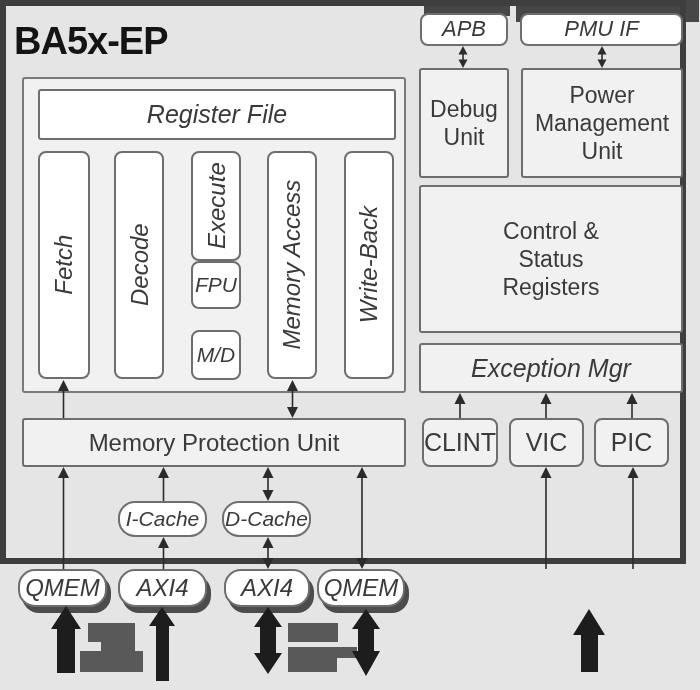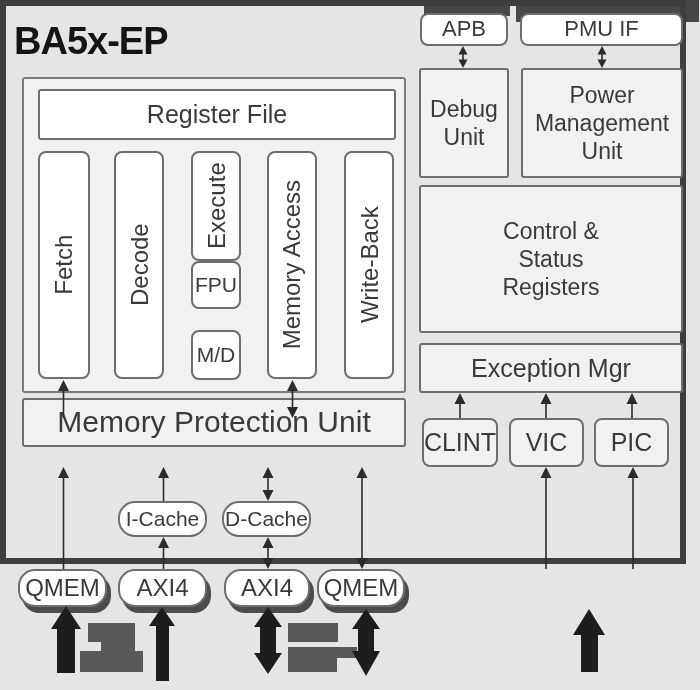--- a/index.html
+++ b/index.html
@@ -7,21 +7,21 @@
     position:relative;width:700px;height:690px;background:#e5e5e5;overflow:hidden;
     font-family:"Liberation Sans",sans-serif;color:#3a3a3a;
   }
   .abs{position:absolute;box-sizing:border-box;}
   .box{
     position:absolute;box-sizing:border-box;
     display:flex;align-items:center;justify-content:center;text-align:center;
     border:2px solid #6e6e6e;color:#3a3a3a;line-height:1.22;
   }
   .gray{background:#f1f1f1;}
-  .white{background:#ffffff;}
+  .white{background:#ffffff;font-style:italic;}
   .r3{border-radius:3px;} .r8{border-radius:8px;} .r9{border-radius:17px;}
   .shadow{box-shadow:4px 6px 0 #4c4c4c;}
   .container{border:2px solid #7a7a7a;background:#f1f1f1;}
   .vbox > span{transform:rotate(-90deg);white-space:nowrap;display:block;}
   #frame{
     left:0;top:12;width:686px;height:564px;
     border:6px solid #3e3e3e;background:transparent;
   }
   #title{
     left:14px;top:20px;font-size:38px;font-weight:700;color:#141414;
@@ -58,32 +58,32 @@
     </div>
   <div class="box white r8" style="left:191px;top:261px;width:50px;height:48px;font-size:21px;">FPU</div>
   <div class="box white r8" style="left:191px;top:330px;width:50px;height:50px;font-size:21px;">M/D</div>
   <div class="box white r8 vbox" style="left:267px;top:151px;width:50px;height:228px;font-size:24px;">
       <span>Memory Access</span>
     </div>
   <div class="box white r8 vbox" style="left:344px;top:151px;width:50px;height:228px;font-size:24px;">
       <span>Write-Back</span>
     </div>
 
-  <div class="box gray r3" style="left:22px;top:398px;width:384px;height:49px;font-size:30px;">Memory Protection Unit</div>
+  <div class="box gray r3" style="left:22px;top:418px;width:384px;height:49px;font-size:24px;">Memory Protection Unit</div>
 
   <div class="box white r9" style="left:118px;top:501px;width:89px;height:36px;font-size:21px;">I-Cache</div>
   <div class="box white r9" style="left:222px;top:501px;width:89px;height:36px;font-size:21px;">D-Cache</div>
 
   <div class="box white r8" style="left:420px;top:13px;width:88px;height:33px;font-size:22px;">APB</div>
   <div class="box white r8" style="left:520px;top:13px;width:163px;height:33px;font-size:22px;">PMU IF</div>
 
   <div class="box gray r3" style="left:419px;top:68px;width:90px;height:110px;font-size:23px;padding:0 6px;">Debug Unit</div>
   <div class="box gray r3" style="left:521px;top:68px;width:162px;height:110px;font-size:23px;padding:0 2px;">Power Management Unit</div>
   <div class="box gray r3" style="left:419px;top:185px;width:264px;height:148px;font-size:23px;padding:14px 50px;">Control &amp; Status Registers</div>
-  <div class="box gray r3" style="left:419px;top:343px;width:264px;height:50px;font-size:25px;">Exception Mgr</div>
+  <div class="box gray r3" style="left:419px;top:343px;width:264px;height:50px;font-size:25px;font-style:italic;">Exception Mgr</div>
   <div class="box gray r8" style="left:422px;top:418px;width:76px;height:49px;font-size:25px;">CLINT</div>
   <div class="box gray r8" style="left:509px;top:418px;width:75px;height:49px;font-size:25px;">VIC</div>
   <div class="box gray r8" style="left:594px;top:418px;width:75px;height:49px;font-size:25px;">PIC</div>
 
   <div class="box white r9 shadow" style="left:18px;top:569px;width:89px;height:38px;font-size:24px;">QMEM</div>
   <div class="box white r9 shadow" style="left:118px;top:569px;width:89px;height:38px;font-size:24px;">AXI4</div>
   <div class="box white r9 shadow" style="left:224px;top:569px;width:86px;height:38px;font-size:24px;">AXI4</div>
   <div class="box white r9 shadow" style="left:317px;top:569px;width:88px;height:38px;font-size:24px;">QMEM</div>
 
   <div class="blob" style="left:88px;top:623px;width:47px;height:19px;"></div>

